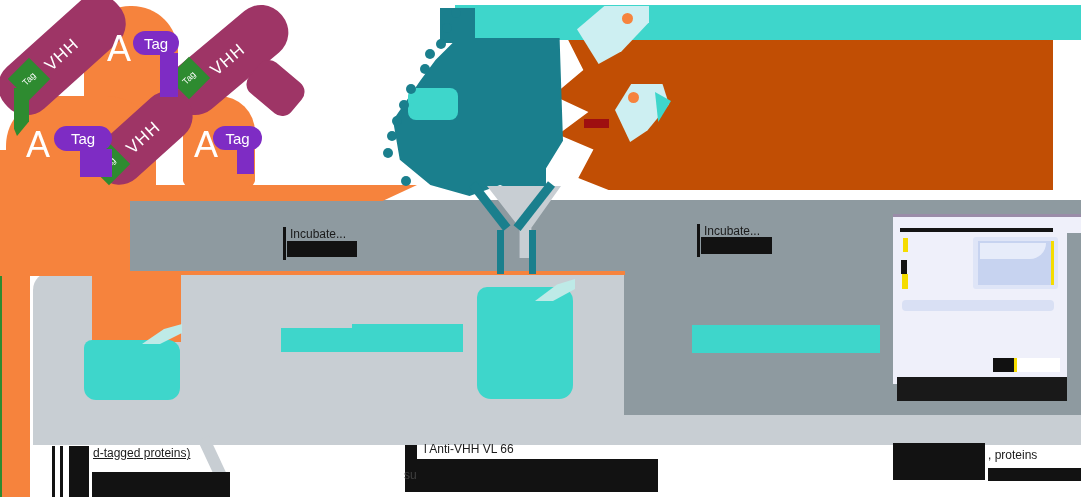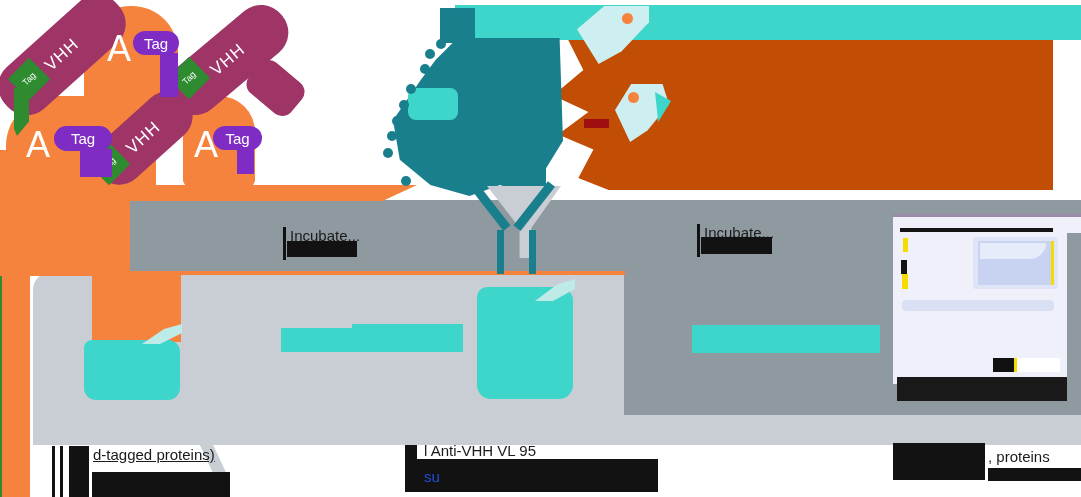--- a/index.html
+++ b/index.html
@@ -1,20 +1,20 @@
 <!DOCTYPE html>
 <html><head>
 <meta charset="utf-8">
 <title>VHH immunoassay workflow diagram</title>
 <style>
   html,body{margin:0;padding:0;background:#fff;}
   #canvas{position:relative;width:1081px;height:497px;background:#ffffff;overflow:hidden;
           font-family:"Liberation Sans",sans-serif;}
   .ab{position:absolute;}
-  .txt{color:#1b1b1b;font-size:15px;white-space:nowrap;}
+  .txt{color:#1b1b1b;font-size:12px;white-space:nowrap;}
   .white{color:#ffffff;}
   .bead{width:10px;height:10px;border-radius:50%;background:#1A7F8D;}
   .dot{width:11px;height:11px;border-radius:50%;background:#F6833D;}
   .blackbar{background:#121212;}
   .pill{background:#7E2CC4;border-radius:13px;color:#fff;font-size:15px;
         display:flex;align-items:center;justify-content:center;}
   .gtag{background:#2E8B30;color:#fff;font-size:9px;display:flex;align-items:center;justify-content:center;}
   .mband{background:#9E3566;border-radius:26px;display:flex;align-items:center;justify-content:center;
          color:#fff;font-size:17px;letter-spacing:1px;}
 </style>
@@ -152,21 +152,21 @@
 
   <div class="ab" style="left:208px;top:436px;width:12px;height:50px;background:#C8CED3;transform:rotate(-25deg);"></div>
 
   <div class="ab blackbar" style="left:52px;top:446px;width:3px;height:51px;"></div>
   <div class="ab blackbar" style="left:60px;top:446px;width:3px;height:51px;"></div>
   <div class="ab blackbar" style="left:69px;top:446px;width:20px;height:51px;"></div>
   <div class="ab txt" style="left:93px;top:446px;text-decoration:underline;">d-tagged proteins)</div>
   <div class="ab blackbar" style="left:92px;top:472px;width:138px;height:25px;"></div>
 
   <div class="ab blackbar" style="left:405px;top:445px;width:12px;height:47px;"></div>
-  <div class="ab txt" style="left:424px;top:442px;">l Anti-VHH VL 95</div>
+  <div class="ab txt" style="left:424px;top:442px;">l Anti-VHH VL 66</div>
   <div class="ab blackbar" style="left:408px;top:459px;width:250px;height:33px;"></div>
-  <div class="ab txt white" style="left:424px;top:468px;color:#1d4ed8;">su</div>
+  <div class="ab txt white" style="left:404px;top:468px;color:#404040;">su</div>
 
   <div class="ab blackbar" style="left:893px;top:443px;width:92px;height:37px;"></div>
   <div class="ab txt" style="left:988px;top:448px;">, proteins</div>
   <div class="ab blackbar" style="left:988px;top:468px;width:93px;height:13px;"></div>
 
 </div>
 
 </body></html>

